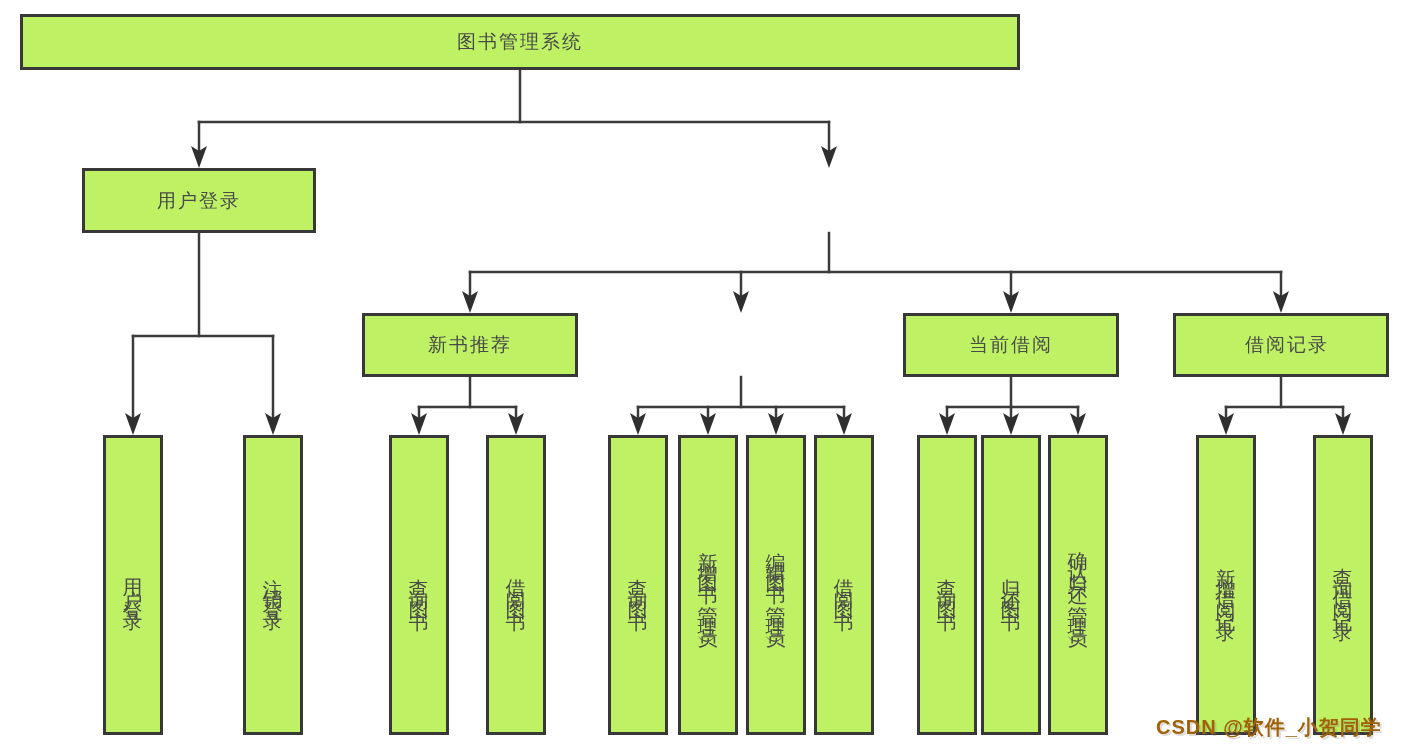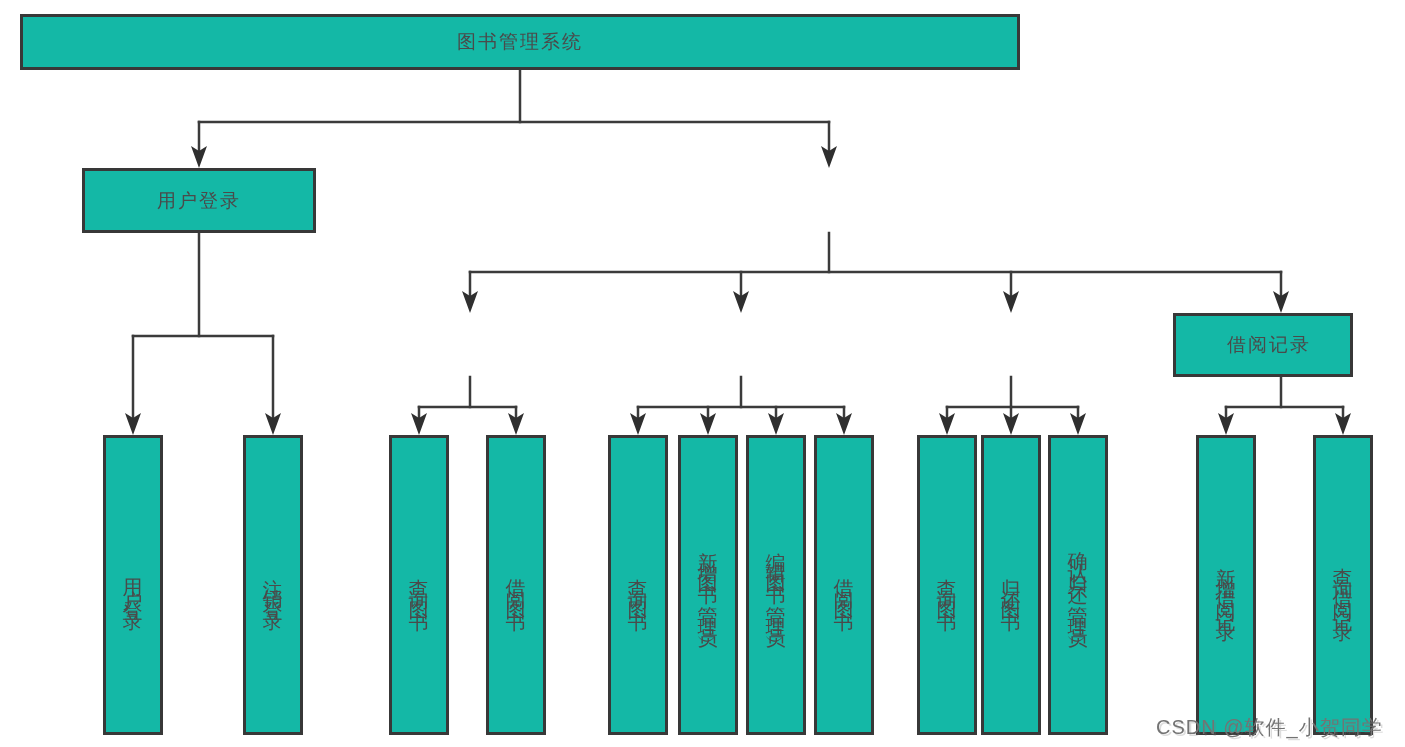--- a/index.html
+++ b/index.html
@@ -13,21 +13,21 @@
   }
   .connectors {
     position: absolute;
     left: 0; top: 0;
     width: 1405px; height: 747px;
     z-index: 1;
   }
   .node {
     position: absolute;
     box-sizing: border-box;
-    background: #14b8a6;
+    background: #bef264;
     border: 3px solid #383838;
     display: flex;
     align-items: center;
     justify-content: center;
     z-index: 2;
   }
   .node span {
     color: #4a4a4a;
     font-size: 19px;
     letter-spacing: 2px;
@@ -40,24 +40,25 @@
     font-size: 20px;
     white-space: normal;
     line-height: 1;
   }
   .watermark {
     position: absolute;
     left: 1156px;
     top: 714px;
     z-index: 5;
     font-size: 20px;
-    color: #737373;
+    color: #a16207;
     text-shadow: 2px 2px 0 rgba(120,120,120,0.25);
     letter-spacing: 1px;
     white-space: nowrap;
+    font-weight: bold;
   }
   line, polyline { stroke: #3b3b3b; stroke-width: 2.5; stroke-linecap: square; fill: none; }
   polygon { fill: #2f2f2f; stroke: none; }
 </style>
 </head>
 <body>
 
 <div class="stage">
 
   <svg class="connectors" viewBox="0 0 1405 747" xmlns="http://www.w3.org/2000/svg">
@@ -123,21 +124,27 @@
   </svg>
 
   <div class="node" style="left:20px; top:14px; width:1000px; height:56px;">
     <span>图书管理系统</span>
   </div>
 
   <div class="node" style="left:82px; top:168px; width:234px; height:65px;">
     <span>用户登录</span>
   </div>
 
-  <div class="node" style="left:1173px; top:313px; width:180px; height:64px;padding-left:12px;">
+  <div class="node" style="left:362px; top:313px; width:216px; height:64px;">
+    <span>新书推荐</span>
+  </div>
+  <div class="node" style="left:903px; top:313px; width:216px; height:64px;">
+    <span>当前借阅</span>
+  </div>
+  <div class="node" style="left:1173px; top:313px; width:216px; height:64px;padding-left:12px;">
     <span>借阅记录</span>
   </div>
 
   <div class="node leaf" style="left:103px; top:435px; width:60px; height:300px;">
     <span>用户登录</span>
   </div>
   <div class="node leaf" style="left:243px; top:435px; width:60px; height:300px;">
     <span>注销登录</span>
   </div>
 

